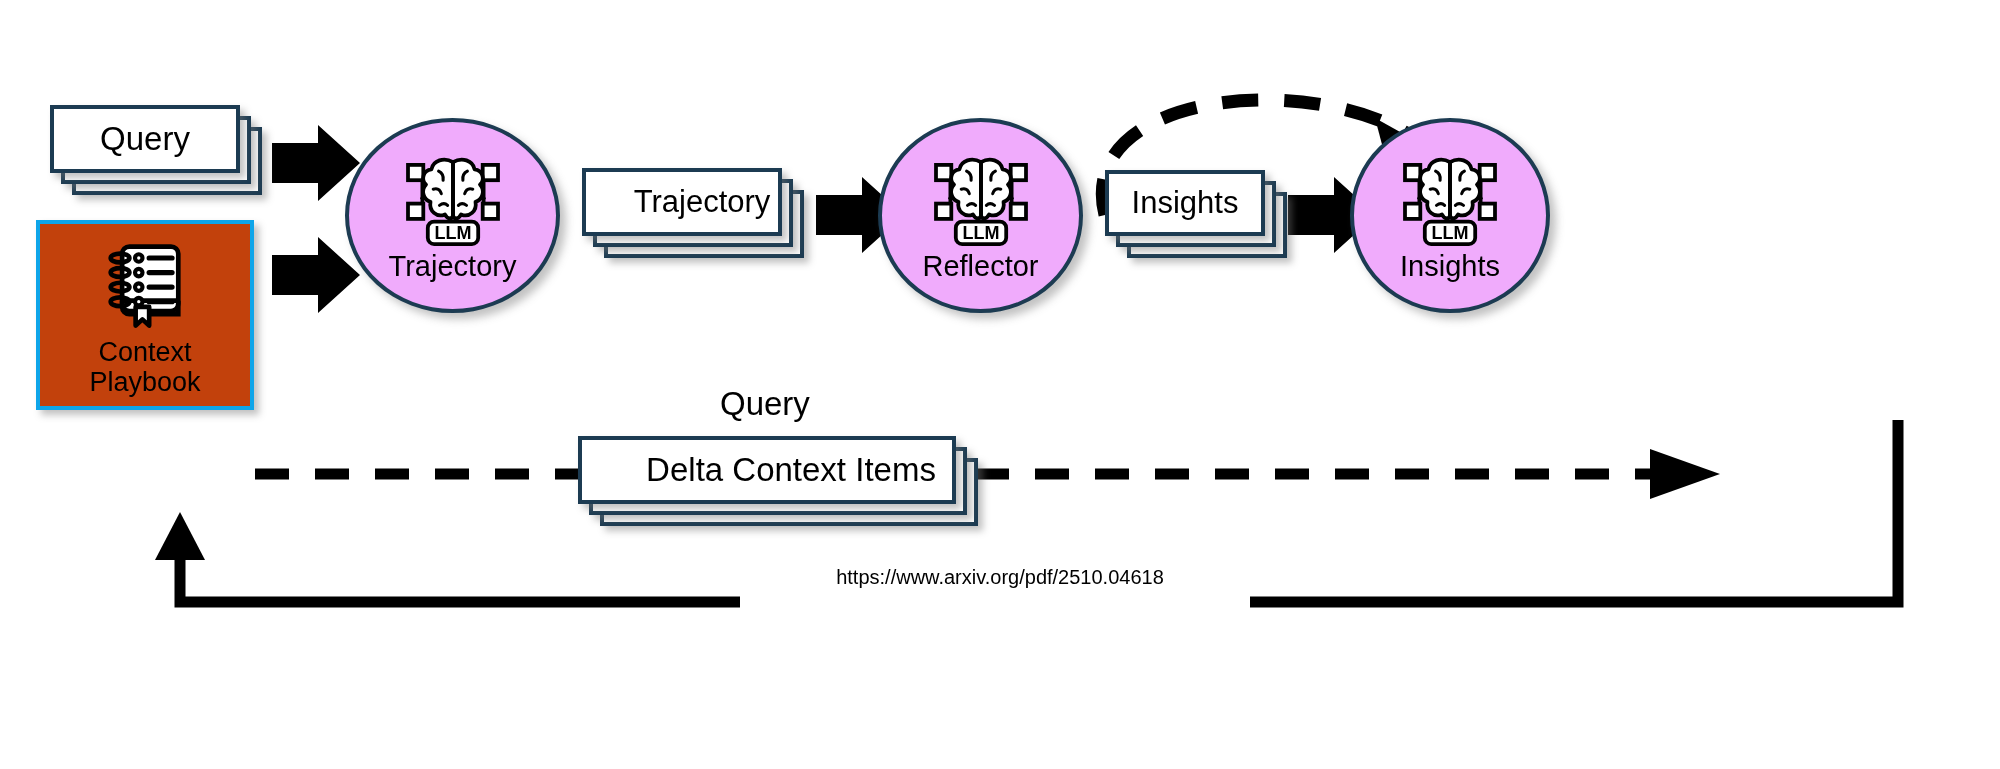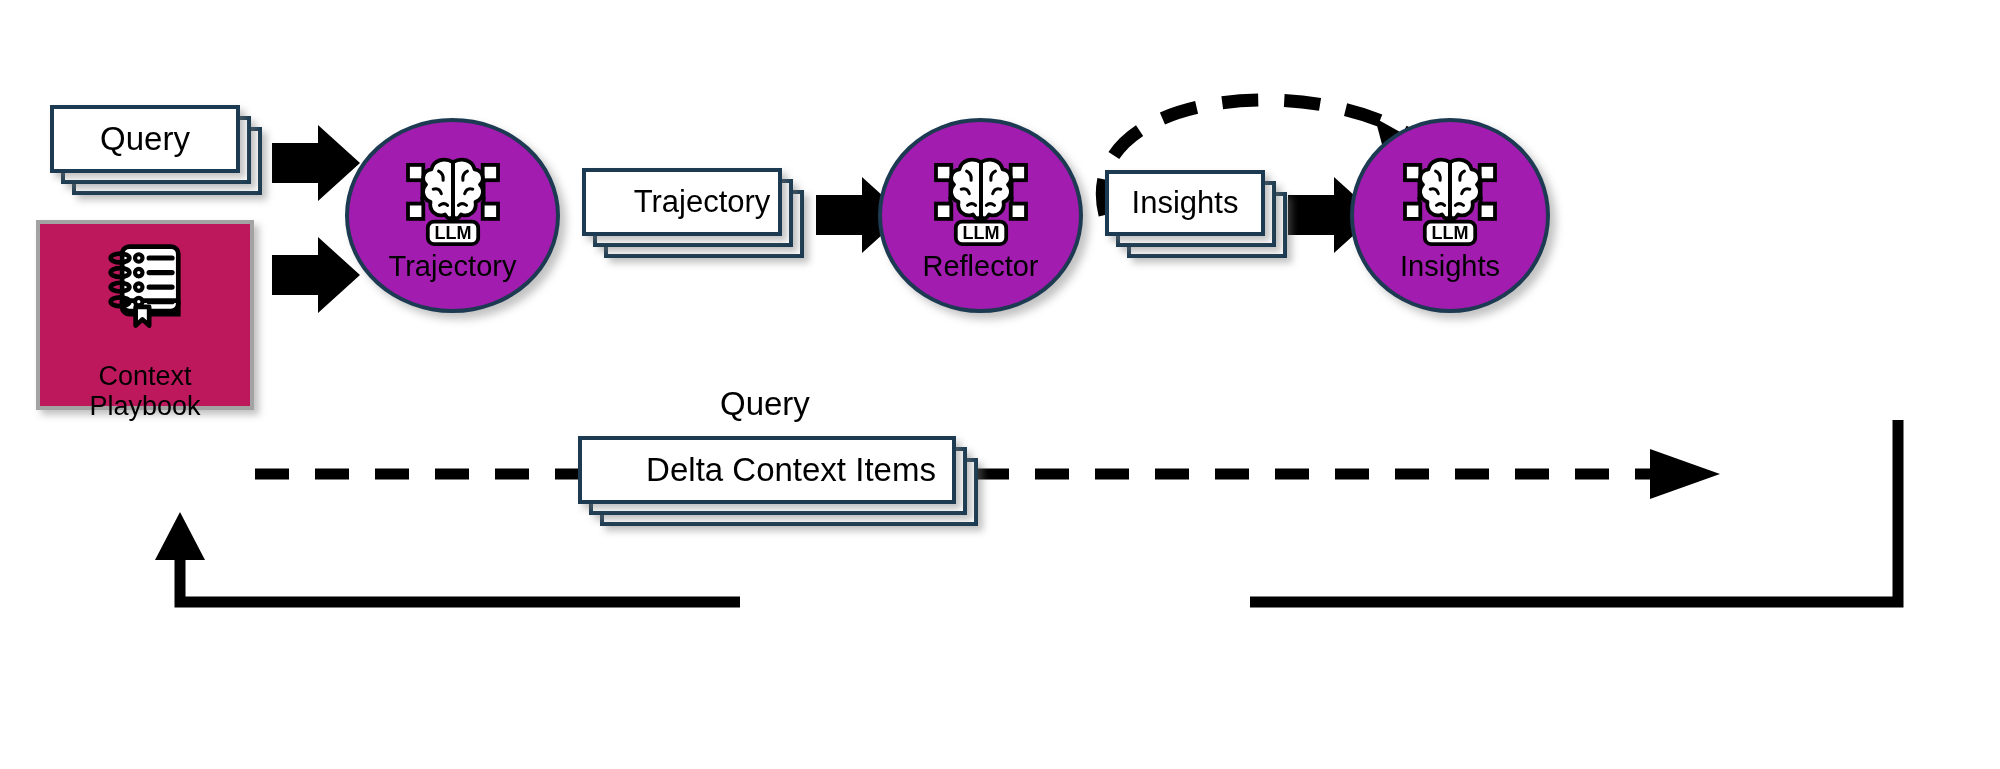--- a/index.html
+++ b/index.html
@@ -35,40 +35,39 @@
   .stack .sheet .lbl {
     position: absolute;
     left: 0; right: 0; top: 50%;
     transform: translateY(-50%);
     text-align: center;
     white-space: nowrap;
   }
   
   .panel {
     position: absolute;
-    background: #be185d;
-    border: 4px solid #a3a3a3;
+    background: #c2410c;
+    border: 4px solid #0ea5e9;
     box-sizing: border-box;
     box-shadow: 5px 5px 7px rgba(120,120,120,0.45);
     display: flex;
     flex-direction: column;
     align-items: center;
     justify-content: flex-start;
-    gap: 24px;
   }
   .panel .panel-label {
     text-align: center;
     line-height: 1.1;
     white-space: pre-line;
   }
   
   .agent {
     position: absolute;
     border-radius: 50%;
-    background: #a21caf;
+    background: #f0abfc;
     border: 4px solid #1c3b52;
     box-sizing: border-box;
     box-shadow: 6px 6px 9px rgba(120,120,120,0.45);
     display: flex;
     flex-direction: column;
     align-items: center;
     justify-content: center;
   }
   .agent .agent-label {
     text-align: center;
@@ -320,14 +319,16 @@
   <div class="freetext" style="left:720px; top:385px; font-size:33px; z-index:30;">Query</div>
 
   <div class="stack" style="left:578px; top:436px; width:420px; height:110px; z-index:20;">
     <div class="sheet s3" style="width:378px; height:68px;"></div>
     <div class="sheet s2" style="width:378px; height:68px;"></div>
     <div class="sheet s1" style="width:378px; height:68px;">
       <span class="lbl" style="font-size:33px;padding-left:48px;">Delta Context Items</span>
     </div>
   </div>
 
+  <div class="freetext" style="left:648px; top:566px; font-size:20px; z-index:30;
+              width:704px; text-align:center; top:undefined;">https://www.arxiv.org/pdf/2510.04618</div>
 
 </div>
 
 </body></html>

